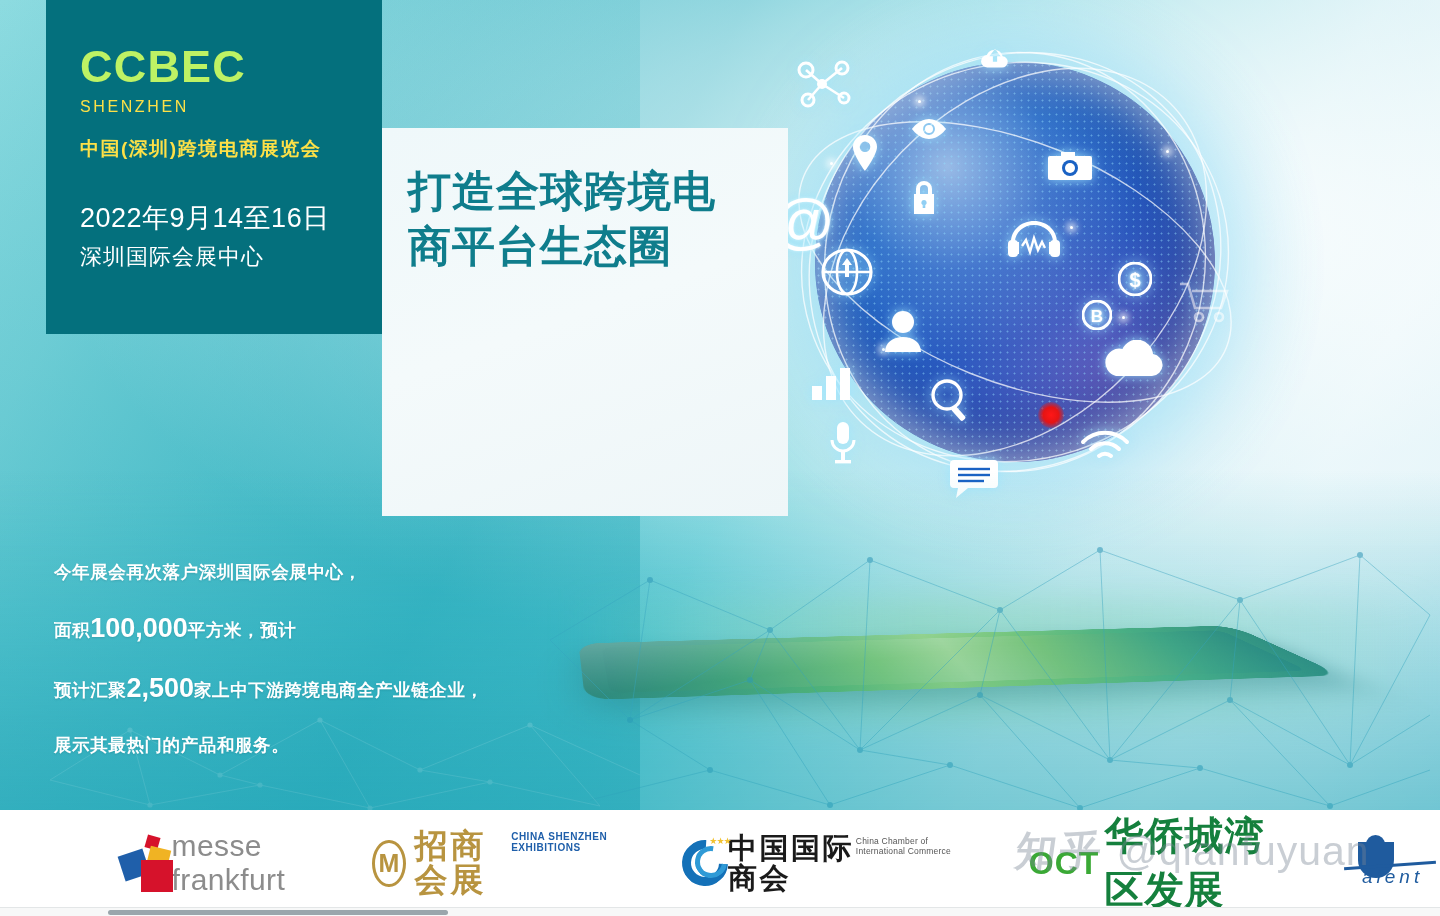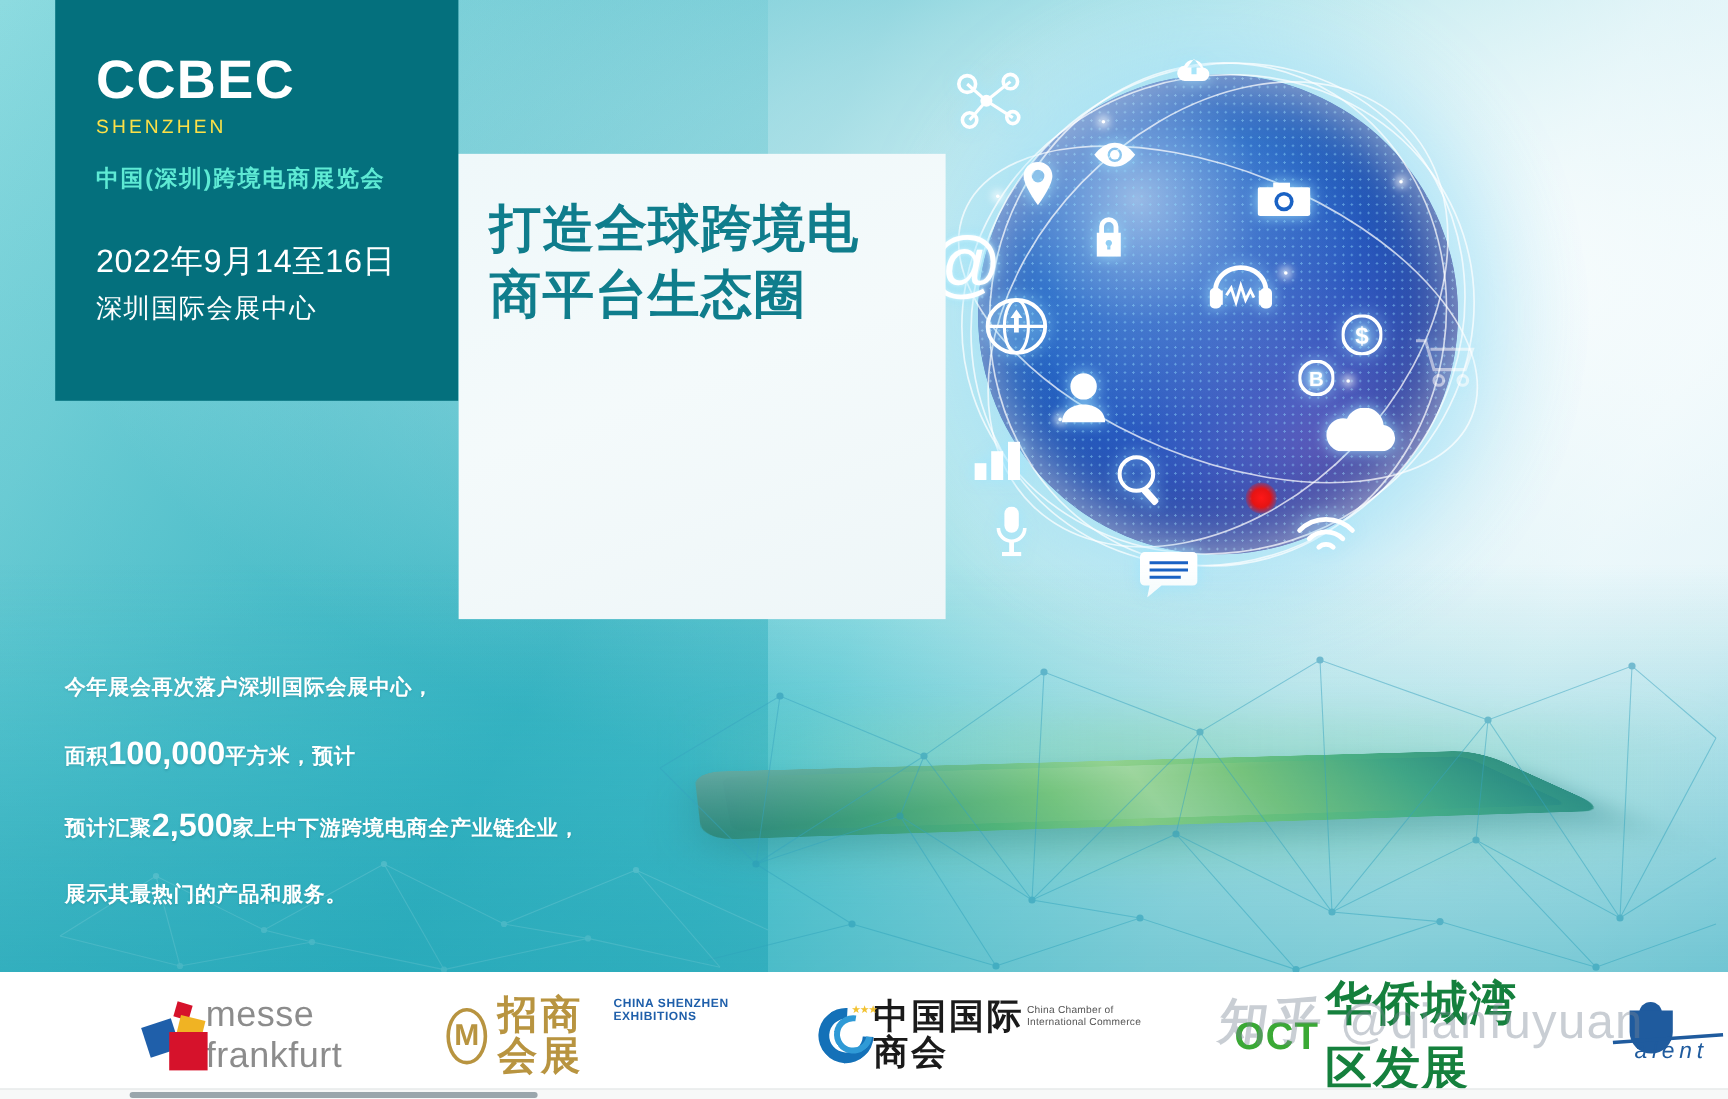--- a/index.html
+++ b/index.html
@@ -115,29 +115,29 @@
 
   
   .logo-block {
     position: absolute; left: 46px; top: 0; width: 336px; height: 334px;
     background: #04707d;
     padding: 44px 0 0 34px;
     color: #ffffff;
   }
   .ccbec {
     font-size: 45px; font-weight: 700; letter-spacing: 1.2px; line-height: 1;
-    color: #ffffff;
+    color: #bef264;
   }
   .shenzhen {
     margin-top: 9px; font-size: 16px; font-weight: 400; letter-spacing: 2.6px;
     color: #fde047;
   }
   .cn-name {
     margin-top: 20px; font-size: 19px; font-weight: 700; letter-spacing: 1.5px;
-    color: #5eead4; white-space: nowrap;
+    color: #fde047; white-space: nowrap;
   }
   .date-line {
     margin-top: 38px; font-size: 27px; font-weight: 400; letter-spacing: 0.5px;
     color: #ffffff; white-space: nowrap;
   }
   .venue-line {
     margin-top: 6px; font-size: 22px; font-weight: 400; letter-spacing: 1px;
     color: #ffffff;
   }
 

